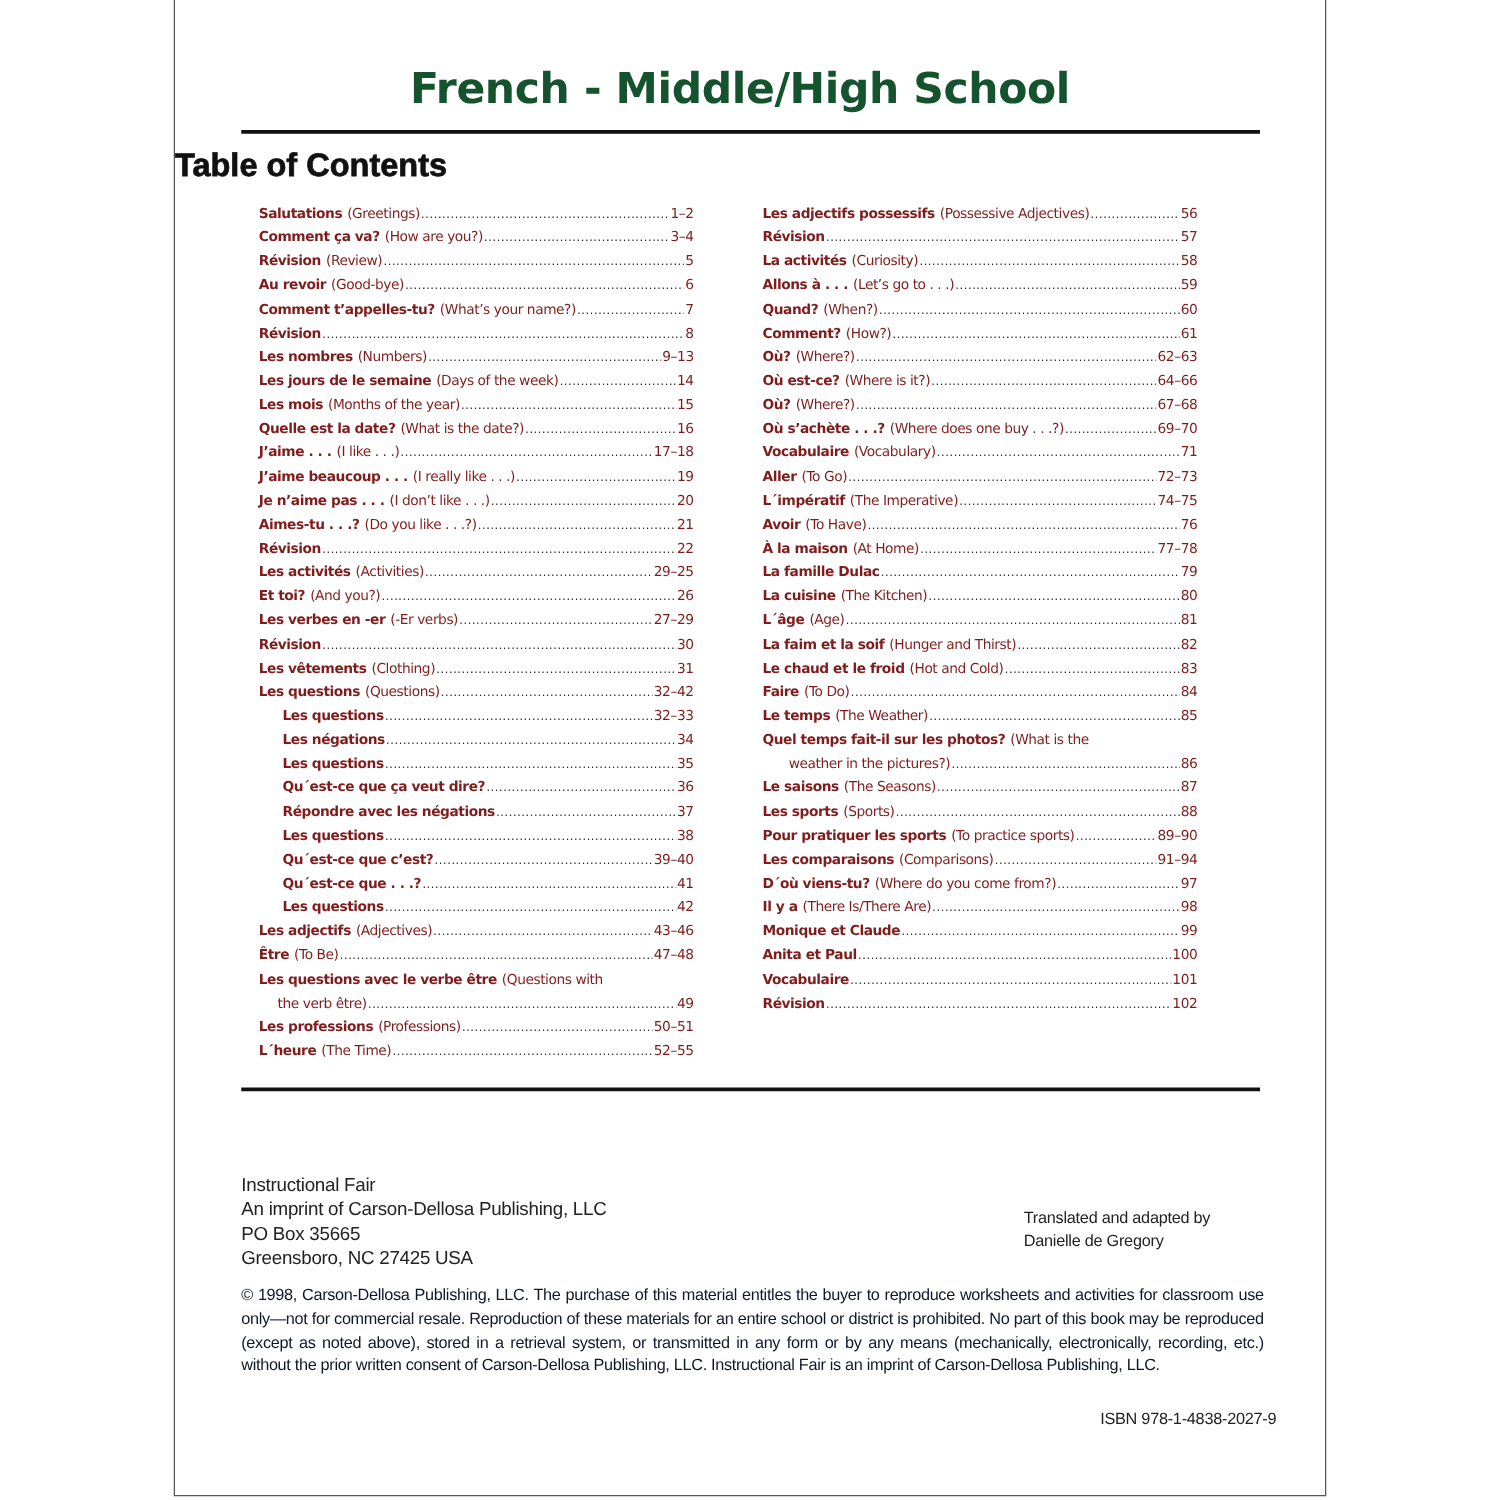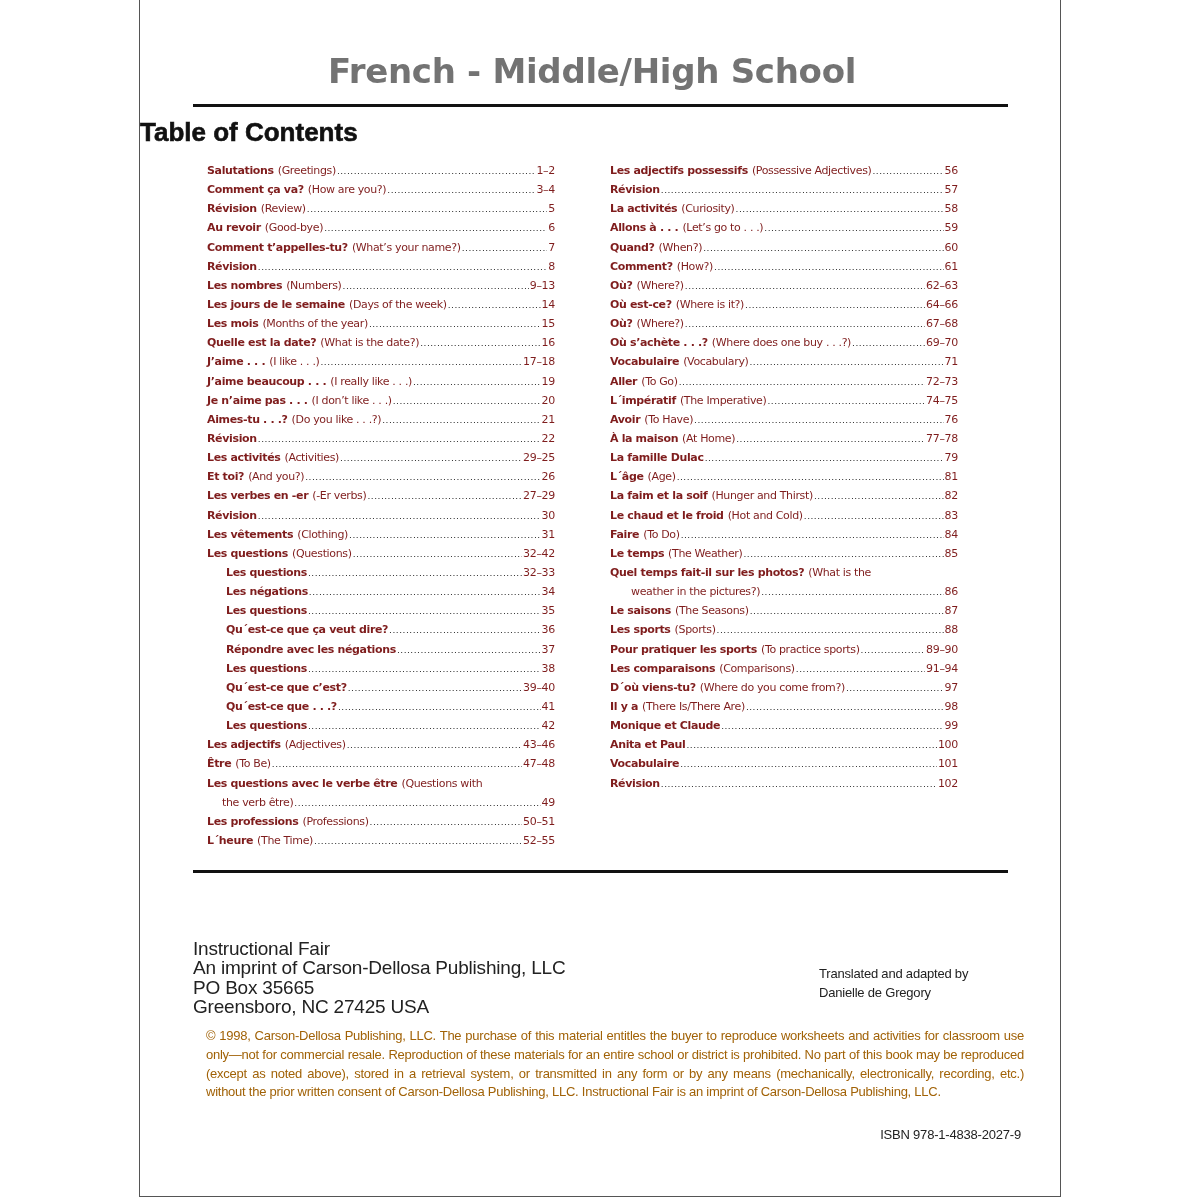--- a/index.html
+++ b/index.html
@@ -4,21 +4,21 @@
   <style>
     html, body { margin: 0; padding: 0; background: #ffffff; }
     body { width: 1200px; height: 1200px; position: relative; overflow: hidden; }
     .page {
       position: absolute; left: 139px; top: -2px; width: 922px; height: 1199px;
       border: 1.5px solid #555; box-sizing: border-box; background: #fff;
     }
     .title {
       position: absolute; left: 0; right: 16px; top: 50px; text-align: center;
       font-family: "DejaVu Sans", sans-serif; font-weight: bold; font-size: 34px;
-      color: #737373; letter-spacing: -0.3px; line-height: 44px;
+      color: #14532d; letter-spacing: -0.3px; line-height: 44px;
     }
     .rule-top {
       position: absolute; left: 53px; width: 815px; top: 105px; height: 0;
       border-top: 3px solid #111;
     }
     .subtitle {
       position: absolute; left: 0; right: 0; top: 116px; text-align: left;
       font-family: Liberation Sans, sans-serif; font-weight: 900; font-size: 26px;
       color: #111; line-height: 34px; -webkit-text-stroke: 0.6px #111;
     }
@@ -47,31 +47,31 @@
     .toc-wrap .first {
       height: 19.15px; line-height: 19.15px; white-space: nowrap;
     }
     .toc-wrap .cont { padding-left: 15px; }
     .rule-bottom {
       position: absolute; left: 53px; width: 815px; top: 871px; height: 0;
       border-top: 3px solid #111;
     }
     .imprint {
       position: absolute; left: 53px; top: 940px;
-      font-family: "Liberation Sans", sans-serif; font-size: 19px; color: #222;
+      font-family: "Liberation Sans", sans-serif; font-size: 15px; color: #222;
       line-height: 19.3px; letter-spacing: -0.2px;
     }
     .credit {
       position: absolute; left: 679px; top: 965px;
       font-family: "Liberation Sans", sans-serif; font-size: 13px; color: #222;
       line-height: 19.3px; letter-spacing: -0.2px;
     }
     .copyright {
-      position: absolute; left: 66px; top: 1028px; width: 818px;
-      font-family: "Liberation Sans", sans-serif; font-size: 13px; color: #a16207;
+      position: absolute; left: 53px; top: 1028px; width: 818px;
+      font-family: "Liberation Sans", sans-serif; font-size: 13px; color: #0f172a;
       line-height: 18.8px; text-align: justify; letter-spacing: -0.25px;
     }
     .isbn {
       position: absolute; right: 39px; top: 1128px;
       font-family: "Liberation Sans", sans-serif; font-size: 13px; color: #222;
       letter-spacing: -0.2px;
       text-align: right;
     }
   </style>
 </head>
@@ -373,20 +373,26 @@
         <span class="en">(At Home)</span>
         <span class="dots"></span>
         <span class="pg">77–78</span>
       </div>
       <div class="toc-row">
         <span class="fr">La famille Dulac</span>
         <span class="dots"></span>
         <span class="pg">79</span>
       </div>
       <div class="toc-row">
+        <span class="fr">La cuisine</span>
+        <span class="en">(The Kitchen)</span>
+        <span class="dots"></span>
+        <span class="pg">80</span>
+      </div>
+      <div class="toc-row">
         <span class="fr">L´âge</span>
         <span class="en">(Age)</span>
         <span class="dots"></span>
         <span class="pg">81</span>
       </div>
       <div class="toc-row">
         <span class="fr">La faim et la soif</span>
         <span class="en">(Hunger and Thirst)</span>
         <span class="dots"></span>
         <span class="pg">82</span>

